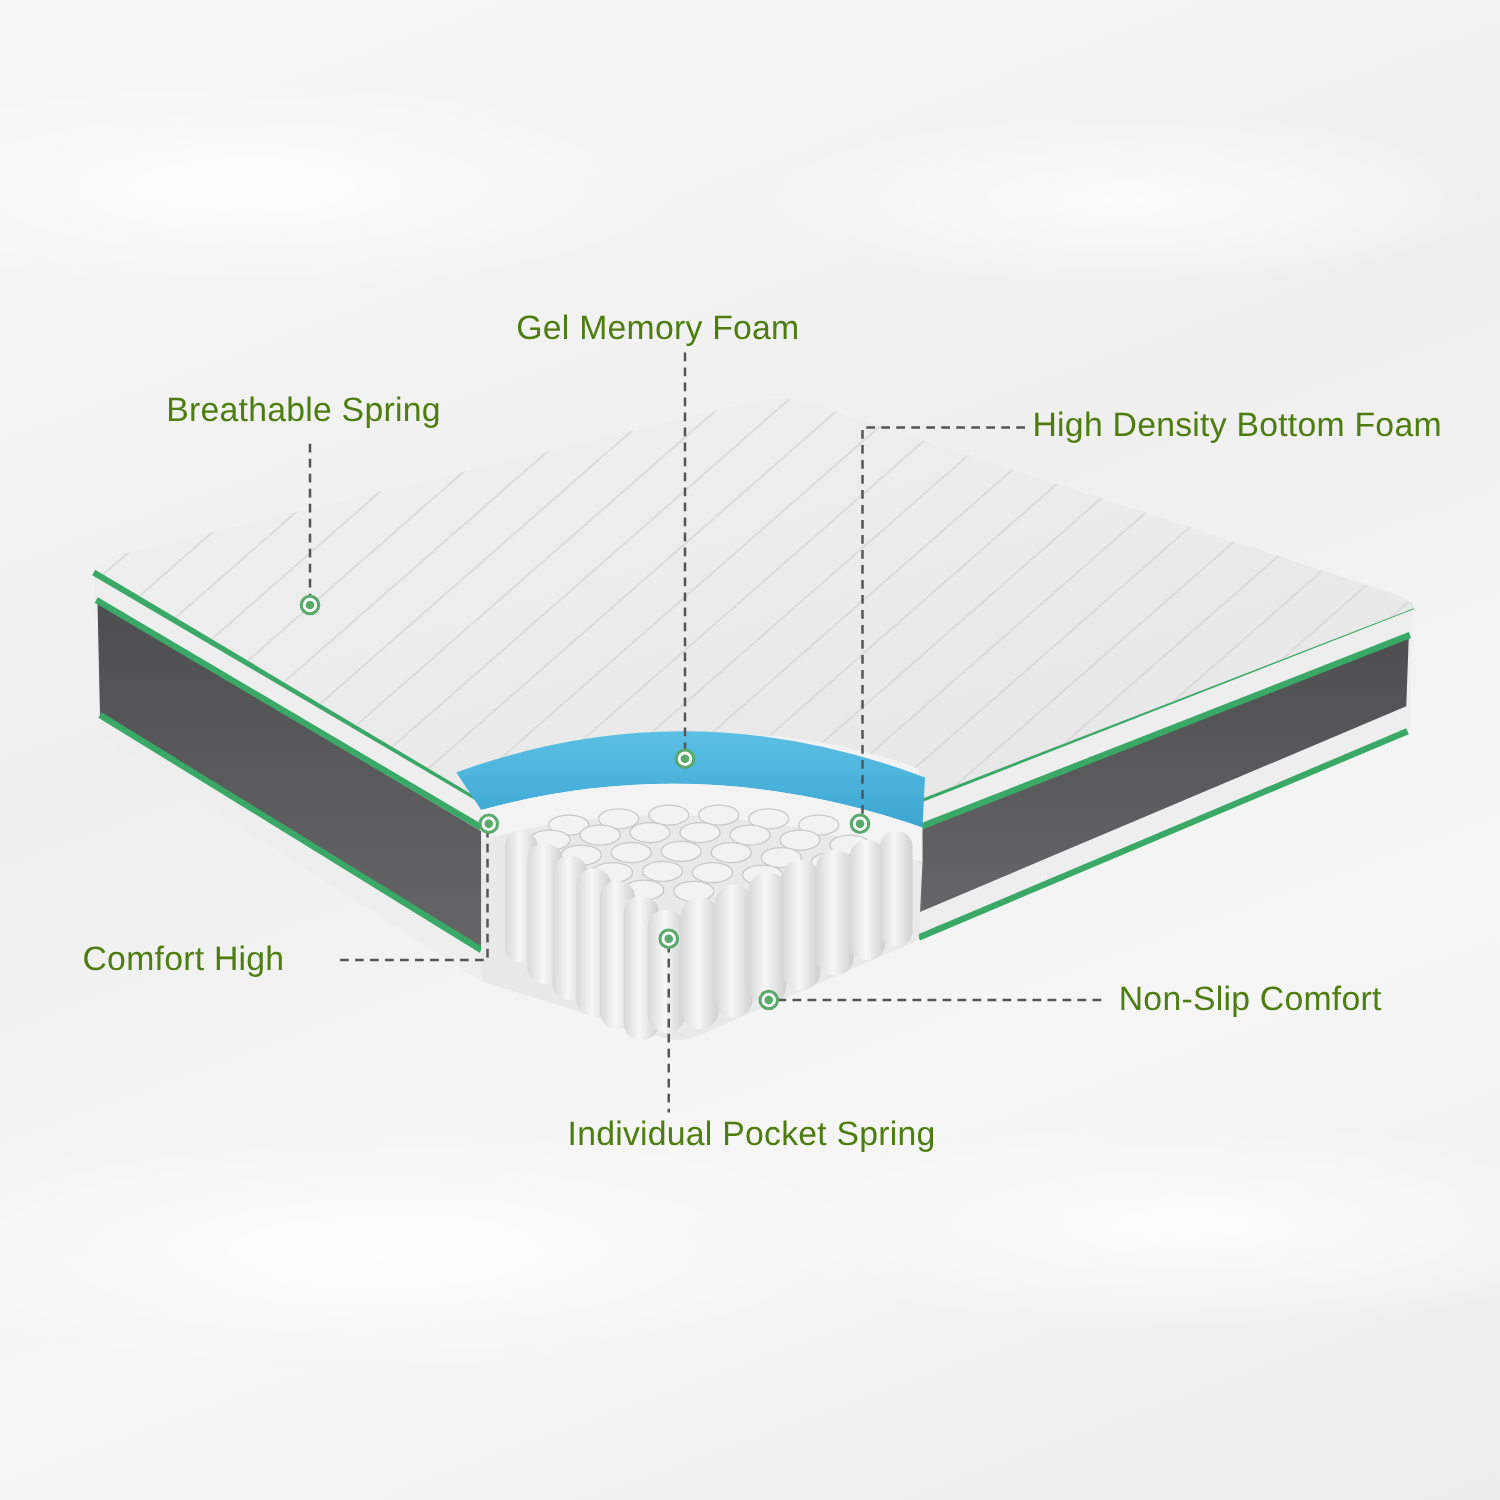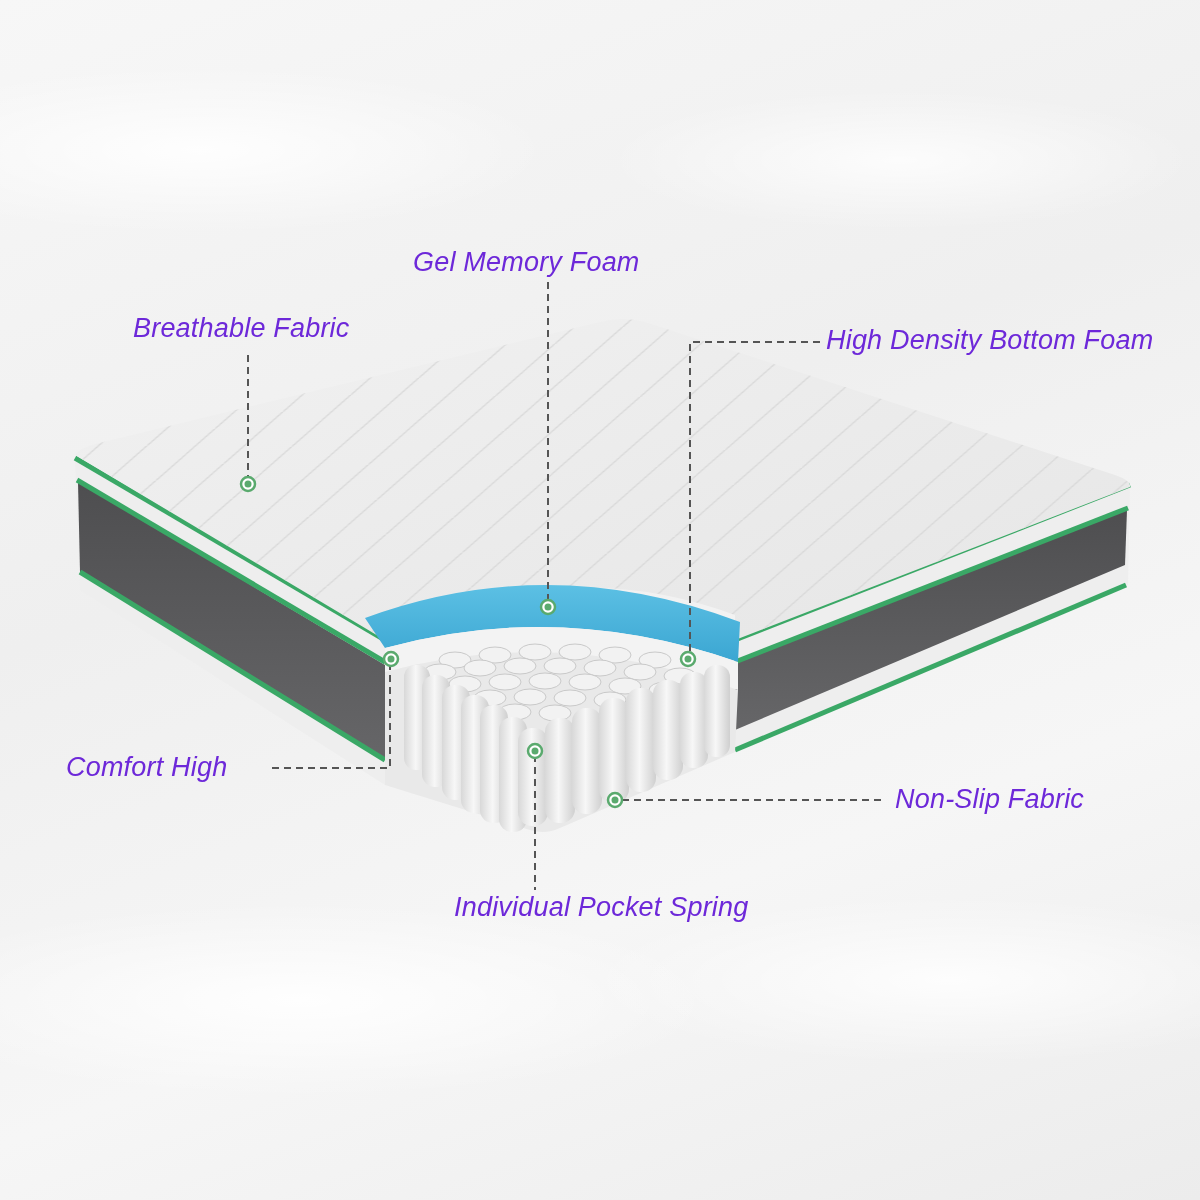--- a/index.html
+++ b/index.html
@@ -12,23 +12,22 @@
     position: absolute; inset: 0;
     background:
       radial-gradient(ellipse 500px 120px at 200px 150px, rgba(255,255,255,0.9), transparent 70%),
       radial-gradient(ellipse 420px 100px at 900px 160px, rgba(255,255,255,0.8), transparent 70%),
       radial-gradient(ellipse 600px 140px at 300px 1000px, rgba(255,255,255,0.9), transparent 70%),
       radial-gradient(ellipse 520px 120px at 950px 980px, rgba(255,255,255,0.85), transparent 70%),
       linear-gradient(160deg, #f7f7f7 0%, #efefef 40%, #f6f6f6 70%, #ececec 100%);
   }
   svg.art { position: absolute; left: 0; top: 0; }
   .label {
-    position: absolute; color: #6d28d9; font-size: 27px; white-space: nowrap;
+    position: absolute; color: #4d7c0f; font-size: 27px; white-space: nowrap;
     letter-spacing: 0.2px;
-    font-style: italic;
   }
 </style>
 </head>
 <body>
 
 <div class="bg"></div>
 
 <svg class="art" width="1200" height="1200" viewBox="0 0 1200 1200">
   <defs>
     <linearGradient id="topGrad" x1="0" y1="0" x2="1" y2="1">
@@ -159,18 +158,18 @@
         <circle cx="535" cy="751" r="7" fill="#fff" stroke="#5aaa6e" stroke-width="2.5"></circle>
         <circle cx="535" cy="751" r="3.5" fill="#5aaa6e"></circle>
       </g>
     <g>
         <circle cx="615" cy="800" r="7" fill="#fff" stroke="#5aaa6e" stroke-width="2.5"></circle>
         <circle cx="615" cy="800" r="3.5" fill="#5aaa6e"></circle>
       </g>
   </g>
 </svg>
 
-<div class="label" style="left:133px; top:313px;">Breathable Fabric</div>
+<div class="label" style="left:133px; top:313px;">Breathable Spring</div>
 <div class="label" style="left:413px; top:247px;">Gel Memory Foam</div>
 <div class="label" style="left:826px; top:325px;">High Density Bottom Foam</div>
 <div class="label" style="left:66px; top:752px;">Comfort High</div>
-<div class="label" style="left:895px; top:784px;">Non-Slip Fabric</div>
+<div class="label" style="left:895px; top:784px;">Non-Slip Comfort</div>
 <div class="label" style="left:410px; top:892px;margin-left:44px;">Individual Pocket Spring</div>
 
 </body></html>

